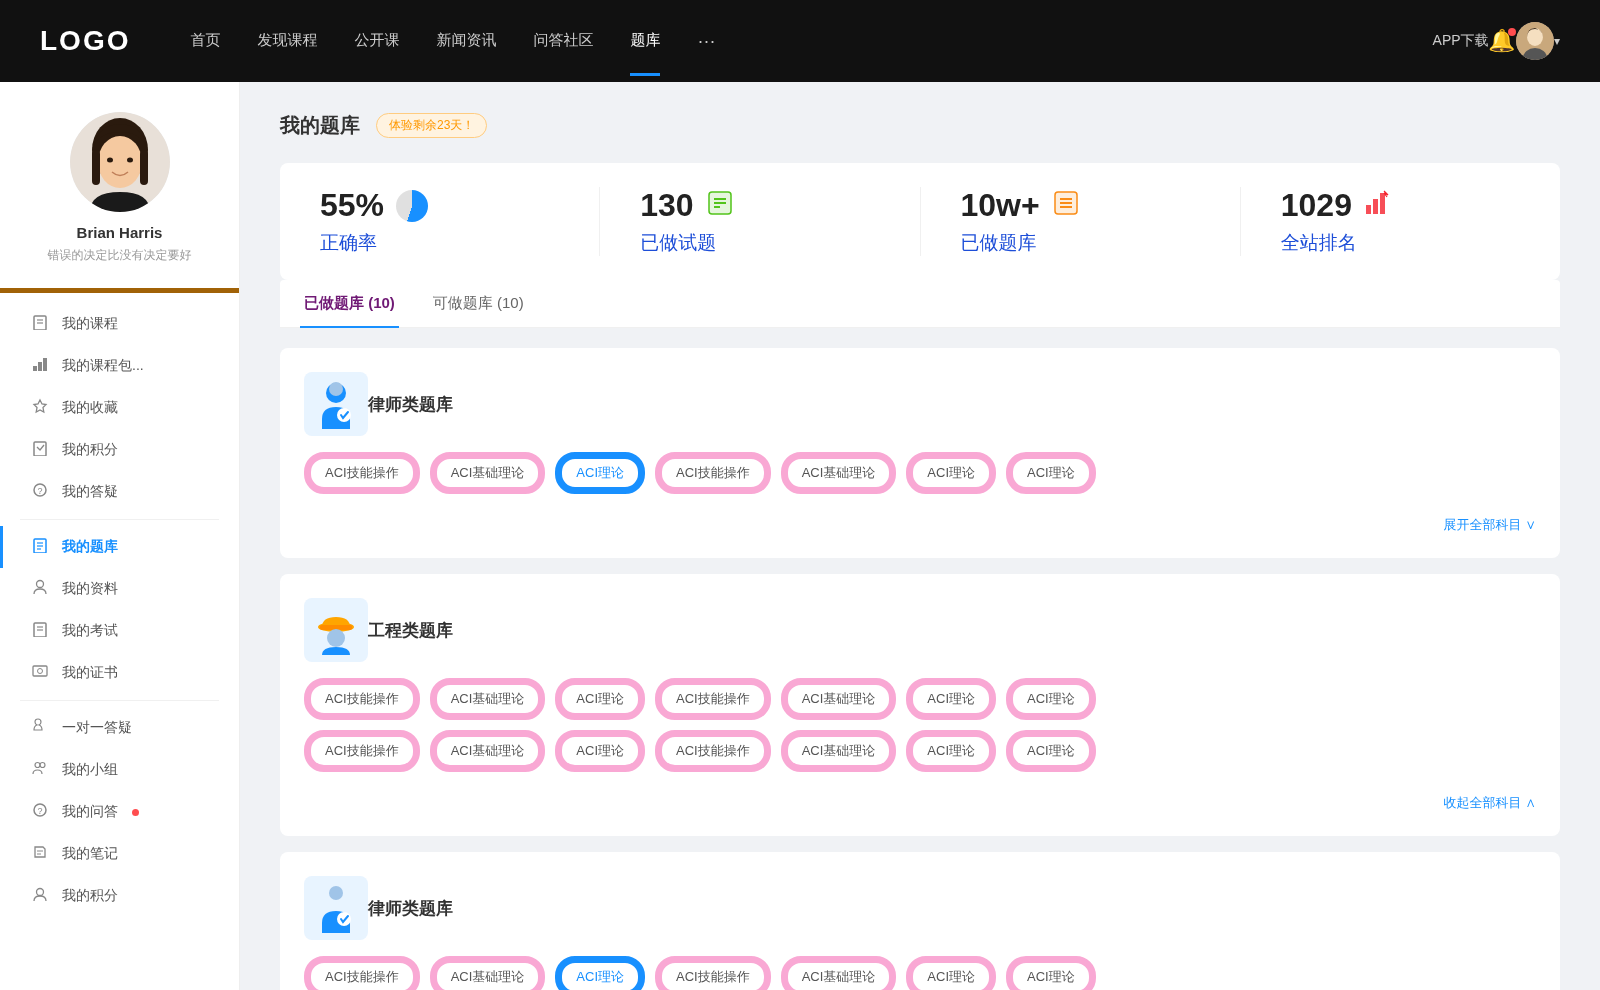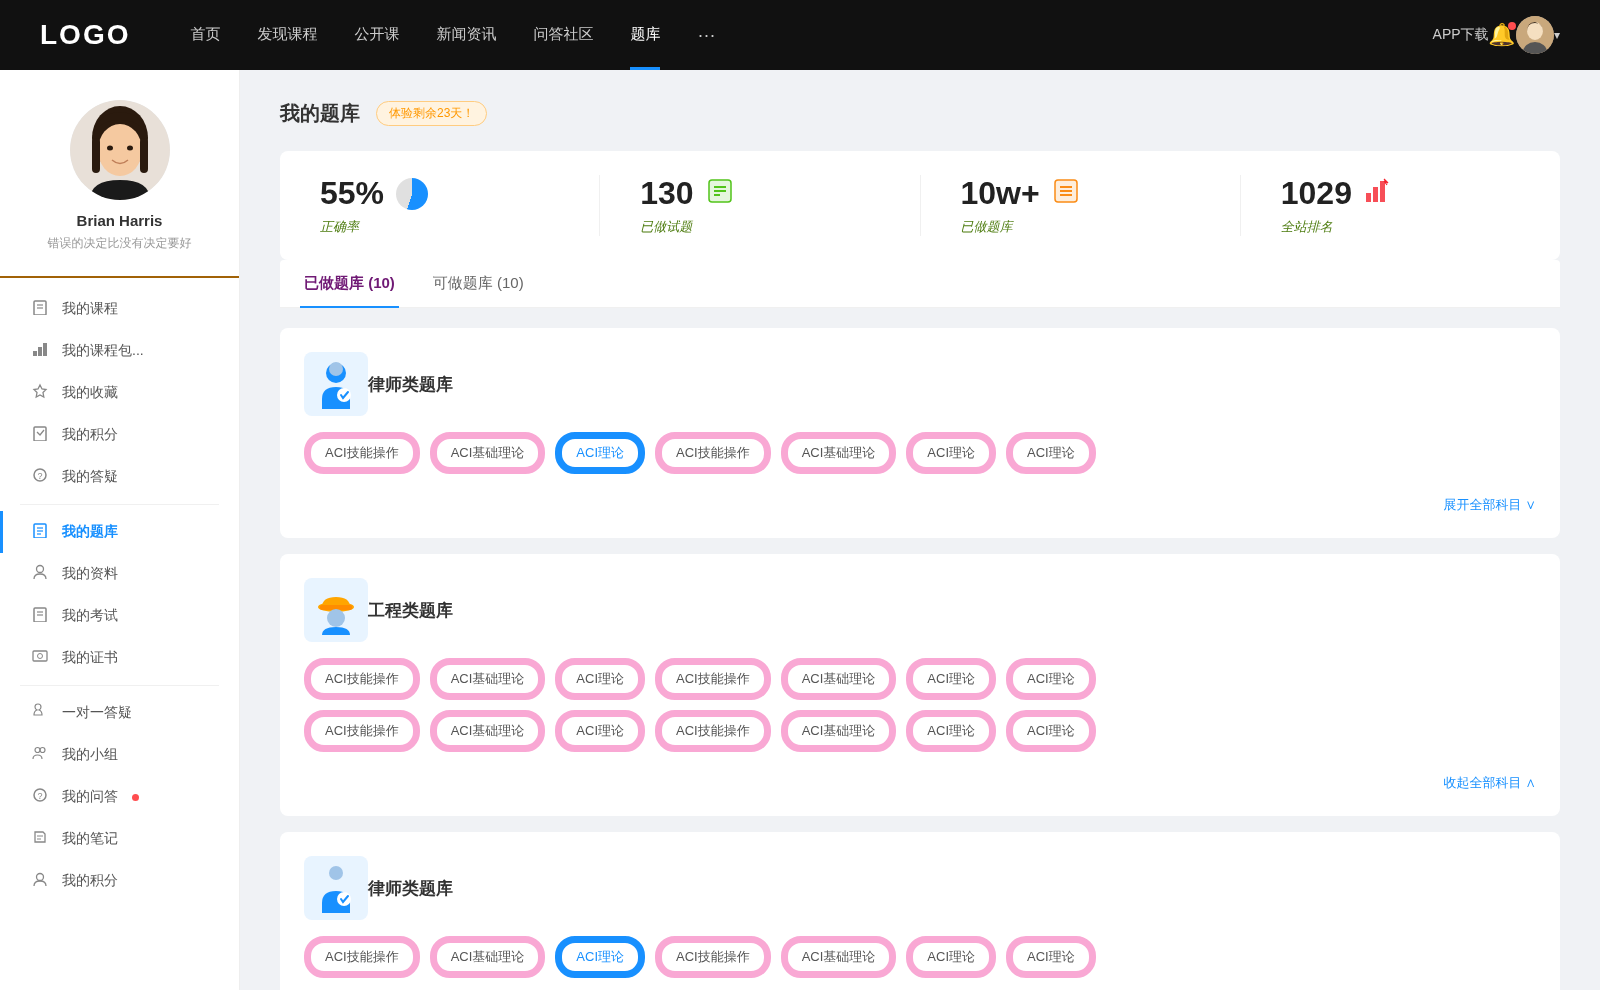--- a/index.html
+++ b/index.html
@@ -1,21 +1,21 @@
 <!DOCTYPE html>
 <html><head>
   <meta charset="utf-8">
   <style>
     * { box-sizing: border-box; margin: 0; padding: 0; }
     body { font-family: -apple-system, BlinkMacSystemFont, "PingFang SC", "Microsoft YaHei", sans-serif; background: #f0f2f5; color: #333; }
 
     
     .navbar {
       background: #111;
-      height: 70px;
+      height: 82px;
       display: flex;
       align-items: center;
       padding: 0 40px;
       position: relative;
     }
     .nav-logo {
       color: #fff;
       font-size: 28px;
       font-weight: bold;
       letter-spacing: 2px;
@@ -96,21 +96,21 @@
       background: #fff;
       padding: 30px 0 20px;
       flex-shrink: 0;
       border-right: 1px solid #eee;
     }
     .profile-section {
       display: flex;
       flex-direction: column;
       align-items: center;
       padding-bottom: 24px;
-      border-bottom: 2px solid #a16207;
+      border-bottom: 5px solid #a16207;
       margin-bottom: 10px;
     }
     .avatar-container {
       width: 100px; height: 100px;
       border-radius: 50%;
       overflow: hidden;
       background: #e8e8e8;
       margin-bottom: 12px;
     }
     .user-name {
@@ -221,23 +221,22 @@
     }
     .stat-value {
       font-size: 32px;
       font-weight: 600;
       color: #222;
     }
     .stat-icon {
       font-size: 24px;
     }
     .stat-label {
-      font-size: 13px;
-      color: #4d7c0f;
-      font-style: italic;
+      font-size: 19px;
+      color: #1d4ed8;
     }
 
     
     .tabs-row {
       display: flex;
       gap: 30px;
       margin-bottom: 20px;
       border-bottom: 1px solid #f0f0f0;
       background: #fff;
       padding: 0 20px;

